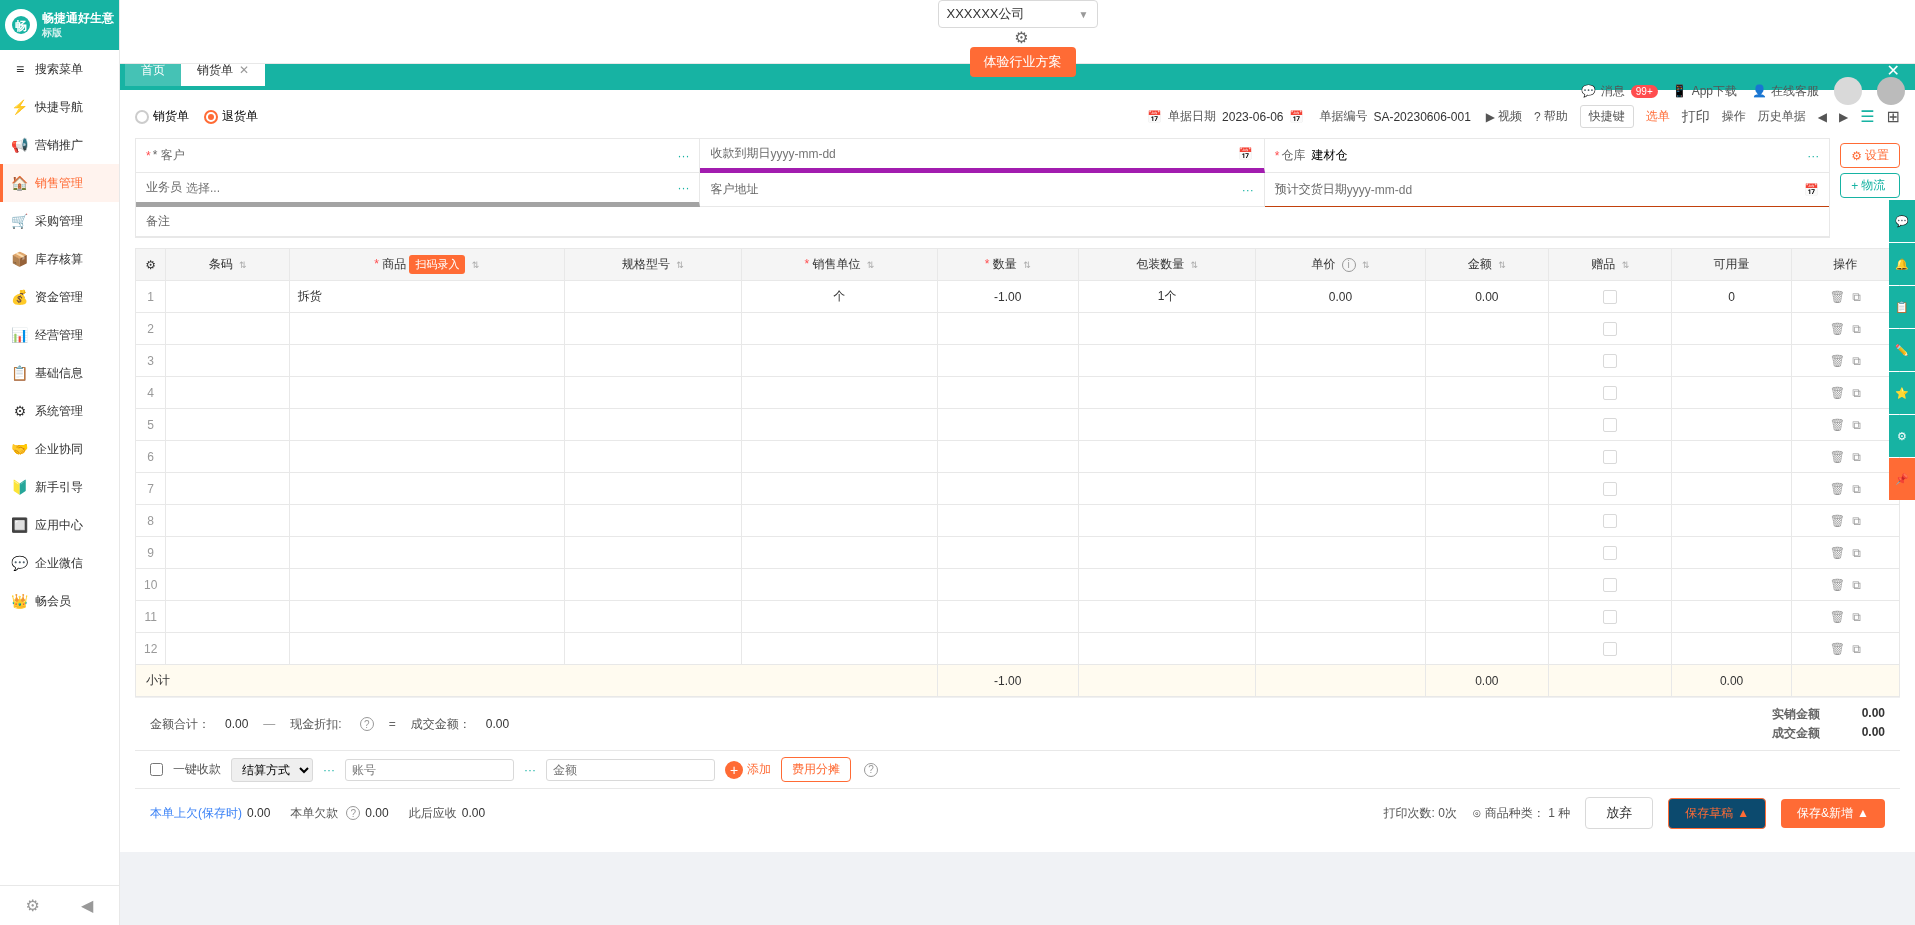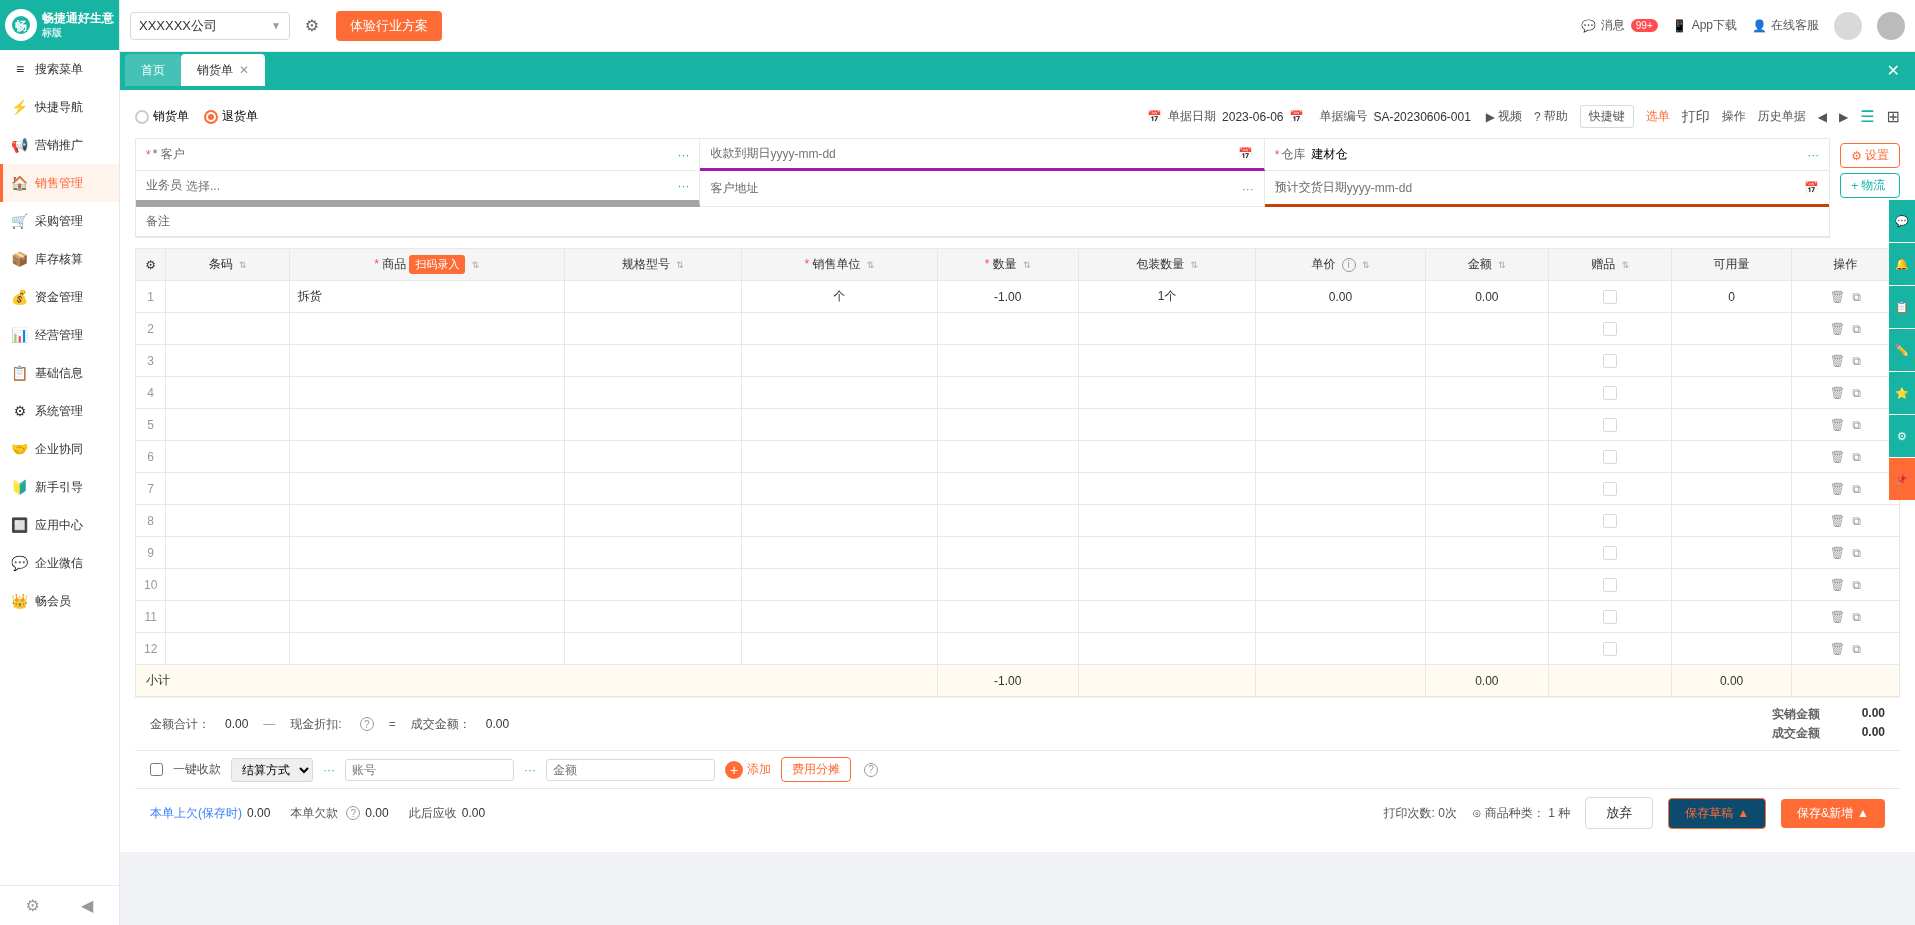--- a/index.html
+++ b/index.html
@@ -22,23 +22,23 @@
       border-left: 3px solid transparent; transition: all 0.2s;
     }
     .sidebar-item.active { background: #fff3ee; color: #ff6b35; border-left-color: #ff6b35; }
     .sidebar-item-icon { width: 18px; height: 18px; margin-right: 6px; display: flex; align-items: center; justify-content: center; font-size: 14px; }
     .sidebar-item-label { font-size: 12px; }
     .sidebar-bottom { margin-top: auto; display: flex; justify-content: space-around; padding: 10px 5px; border-top: 1px solid #e8e8e8; }
     .sidebar-bottom-btn { cursor: pointer; color: #999; font-size: 16px; }
 
     
     .topbar {
-      position: fixed; left: 120px; top: 0; right: 0; height: 52px;
+      position: fixed; left: 120px; top: 0; right: 0; height: 64px;
       background: #fff; border-bottom: 1px solid #e8e8e8; display: flex; align-items: center;
-      padding: 0 10px; z-index: 99;
+      padding: 0 10px; z-index: 99; flex-direction: column;
     }
     .topbar-company { display: flex; align-items: center; border: 1px solid #d9d9d9; border-radius: 4px; padding: 4px 8px; min-width: 160px; cursor: pointer; }
     .topbar-company-name { flex: 1; font-size: 13px; color: #333; }
     .topbar-company-arrow { color: #999; font-size: 10px; }
     .topbar-gear { width: 28px; height: 28px; display: flex; align-items: center; justify-content: center; cursor: pointer; color: #666; margin-left: 8px; font-size: 16px; }
     .topbar-trial-btn {
       background: #ff6b35; color: #fff; border: none; border-radius: 4px;
       padding: 6px 14px; cursor: pointer; margin-left: 10px; font-size: 13px;
     }
     .topbar-right { margin-left: auto; display: flex; align-items: center; gap: 15px; }
@@ -295,43 +295,43 @@
     <div style="display:flex; gap:10px; margin-bottom:8px;">
       <div style="flex:1;">
         <div style="display:grid;grid-template-columns:1fr 1fr 1fr;border:1px solid #e8e8e8;">
 
           <div style="display:flex;align-items:center;border-bottom:1px solid #e8e8e8;border-right:1px solid #e8e8e8;padding:6px 10px;">
             <span style="color:#ff4d4f;margin-right:2px;">*</span>
             <span style="color:#666;min-width:40px;font-size:12px;">* 客户</span>
             <input type="text" style="flex: 1 1 0%; border: none; outline: none; font-size: 12px;" placeholder="">
             <span style="color:#17b3a3;cursor:pointer;margin-left:4px;">···</span>
           </div>
-          <div style="display:flex;align-items:center;border-bottom:3px solid #a21caf;border-right:1px solid #e8e8e8;padding:6px 10px;">
+          <div style="display:flex;align-items:center;border-bottom:5px solid #a21caf;border-right:1px solid #e8e8e8;padding:6px 10px;">
             <span style="color:#666;min-width:60px;font-size:12px;">收款到期日</span>
             <input type="text" style="flex: 1 1 0%; border: none; outline: none; font-size: 12px; color: rgb(187, 187, 187);" placeholder="yyyy-mm-dd">
             <span style="color:#17b3a3;cursor:pointer;margin-left:4px;">📅</span>
           </div>
           <div style="display:flex;align-items:center;border-bottom:1px solid #e8e8e8;padding:6px 10px;">
             <span style="color:#ff4d4f;margin-right:2px;">*</span>
             <span style="color:#666;min-width:30px;font-size:12px;">仓库</span>
             <span style="flex:1;font-size:12px;">建材仓</span>
             <span style="color:#17b3a3;cursor:pointer;margin-left:4px;">···</span>
           </div>
 
-          <div style="display:flex;align-items:center;border-bottom:7px solid #a3a3a3;border-right:1px solid #e8e8e8;padding:6px 10px;">
+          <div style="display:flex;align-items:center;border-bottom:5px solid #a3a3a3;border-right:1px solid #e8e8e8;padding:6px 10px;">
             <span style="color:#666;min-width:40px;font-size:12px;">业务员</span>
             <input type="text" style="flex: 1 1 0%; border: none; outline: none; font-size: 12px; color: rgb(187, 187, 187);" placeholder="选择...">
             <span style="color:#17b3a3;cursor:pointer;margin-left:4px;">···</span>
           </div>
           <div style="display:flex;align-items:center;border-bottom:1px solid #e8e8e8;border-right:1px solid #e8e8e8;padding:6px 10px;">
             <span style="color:#666;min-width:60px;font-size:12px;">客户地址</span>
             <input type="text" style="flex: 1 1 0%; border: none; outline: none; font-size: 12px;">
             <span style="color:#17b3a3;cursor:pointer;margin-left:4px;">···</span>
           </div>
-          <div style="display:flex;align-items:center;border-bottom:3px solid #c2410c;padding:6px 10px;">
+          <div style="display:flex;align-items:center;border-bottom:1px solid #c2410c;padding:6px 10px;">
             <span style="color:#666;min-width:70px;font-size:12px;">预计交货日期</span>
             <input type="text" style="flex: 1 1 0%; border: none; outline: none; font-size: 12px; color: rgb(187, 187, 187);" placeholder="yyyy-mm-dd">
             <span style="color:#17b3a3;cursor:pointer;margin-left:4px;">📅</span>
           </div>
 
           <div style="display:flex;align-items:center;padding:6px 10px;grid-column:1/-1;border-bottom:1px solid #e8e8e8;">
             <span style="color:#666;min-width:40px;font-size:12px;">备注</span>
             <input type="text" style="flex: 1 1 0%; border: none; outline: none; font-size: 12px;">
           </div>
         </div>

